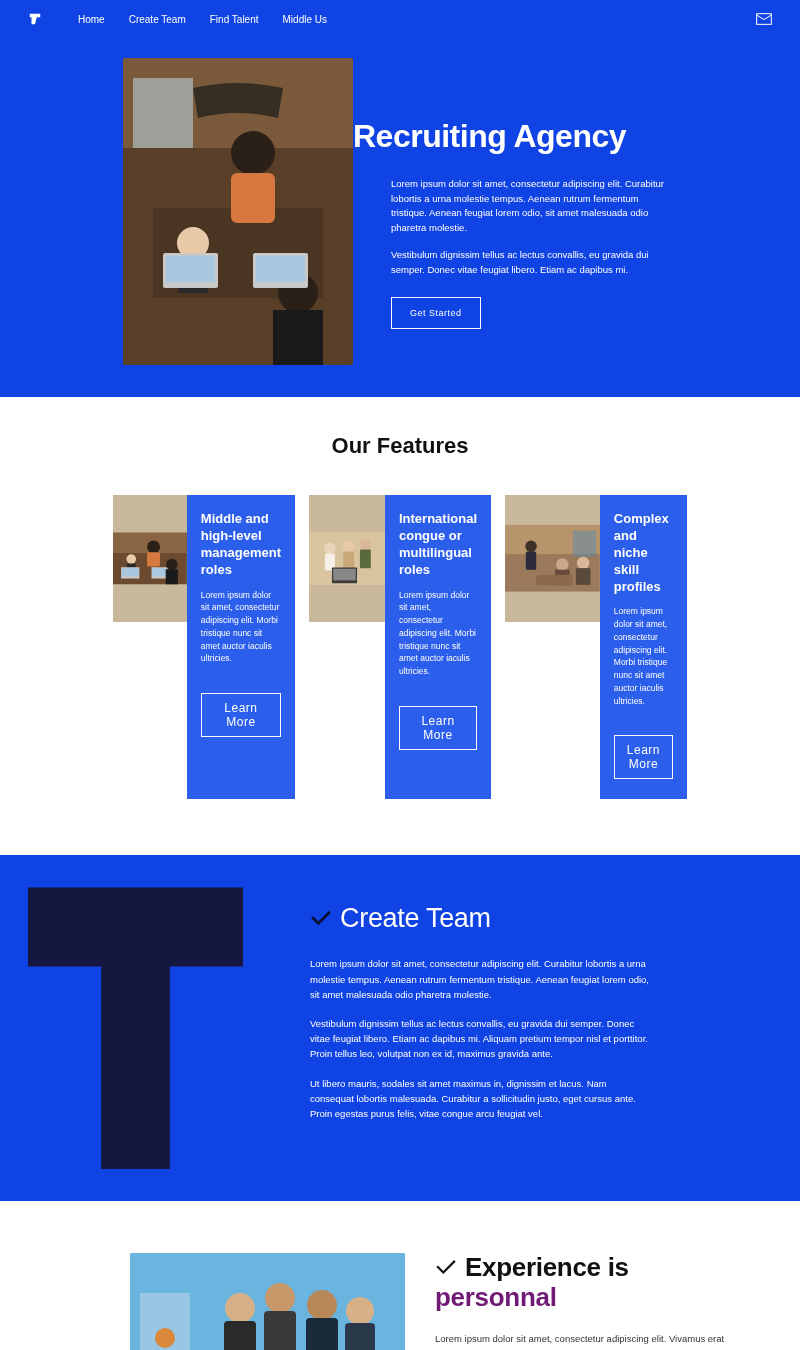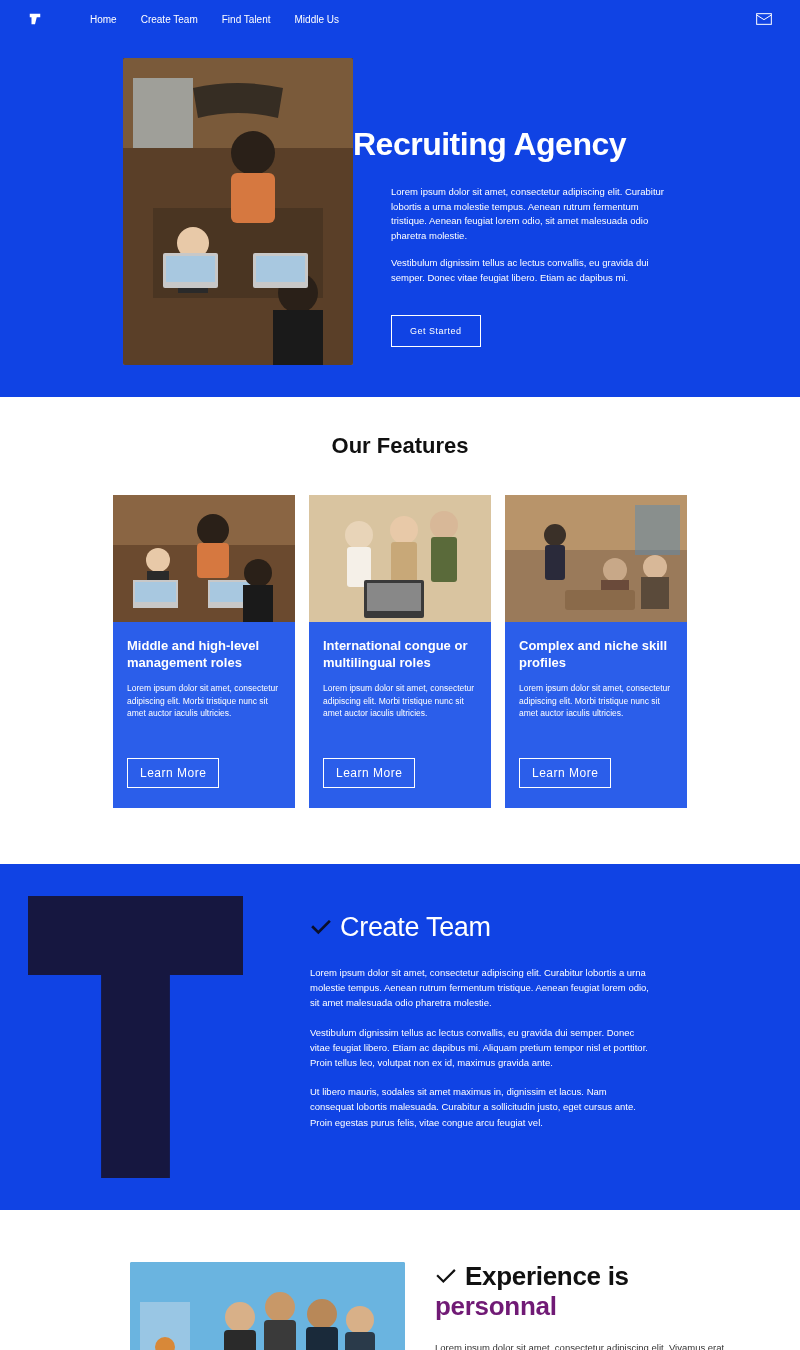--- a/index.html
+++ b/index.html
@@ -1,33 +1,33 @@
 <!DOCTYPE html>
 <html><head>
 <meta charset="utf-8">
 <style>
 *{margin:0;padding:0;box-sizing:border-box}
 body{font-family:-apple-system,BlinkMacSystemFont,"Segoe UI",Helvetica,Arial,sans-serif;color:#111;width:800px}
 .hero{background:#1043e4;padding:12px 28px 0;position:relative;height:397px}
-.nav{display:flex;align-items:center;gap:36px;font-size:10px;color:#fff}
+.nav{display:flex;align-items:center;gap:24px;font-size:10px;color:#fff}
 .logo{width:14px;height:14px;margin-right:12px}
 .nav-links{display:flex;gap:24px}
 .nav-links span{cursor:pointer}
 .mail-icon{margin-left:auto;stroke:#fff;fill:none}
 .hero-content{position:relative;margin-top:32px}
 .hero-img{position:absolute;left:95px;top:0;width:230px;height:307px;background:linear-gradient(180deg,#3a2819 0%,#6b4a2f 30%,#8a6543 55%,#a07850 100%);border-radius:2px;overflow:hidden}
 .hero-img svg{width:100%;height:100%}
-.hero-text{position:absolute;left:325px;top:68px;width:380px;color:#fff}
+.hero-text{position:absolute;left:325px;top:60px;width:380px;color:#fff}
 .hero-text h1{font-size:32px;font-weight:700;letter-spacing:-0.5px;margin-bottom:22px}
 .hero-text p{font-size:9.5px;line-height:1.55;margin-bottom:12px;max-width:320px;padding-left:38px}
-.btn-outline{margin-left:38px;border:1px solid #fff;background:transparent;color:#fff;padding:10px 18px;font-size:9px;letter-spacing:0.5px;cursor:pointer;margin-top:18px}
+.btn-outline{margin-left:38px;border:1px solid #fff;background:transparent;color:#fff;padding:10px 18px;font-size:9px;letter-spacing:0.5px;cursor:pointer;margin-top:8px}
 .features{background:#fff;padding:36px 0 56px}
 .features h2{text-align:center;font-size:22px;font-weight:700;margin-bottom:36px}
 .cards{display:flex;gap:14px;justify-content:center;padding:0 112px}
-.card{width:182px;display:flex;flex-direction:column}
+.card{width:182px;display:flex;flex-direction:row}
 .card-img{height:127px;background:#c9b89a;overflow:hidden}
 .card-img svg{width:100%;height:100%}
 .card-body{background:#2b5eea;color:#fff;padding:16px 14px 20px;flex:1}
 .card-body h3{font-size:13px;font-weight:700;line-height:1.3;margin-bottom:10px}
 .card-body p{font-size:8.5px;line-height:1.5;margin-bottom:20px}
 .card .btn-outline{margin-left:0;padding:7px 12px;font-size:12px}
 .create{background:#1043e4;position:relative;padding:48px 0 64px;min-height:346px}
 .big-t{position:absolute;left:28px;top:32px;width:215px;height:282px;background:#161740;clip-path:polygon(0 0,100% 0,100% 28%,66% 28%,66% 100%,34% 100%,34% 28%,0 28%)}
 .create-text{margin-left:310px;color:#fff;max-width:375px}
 .check-icon{display:inline-block;vertical-align:middle;margin-right:8px}

